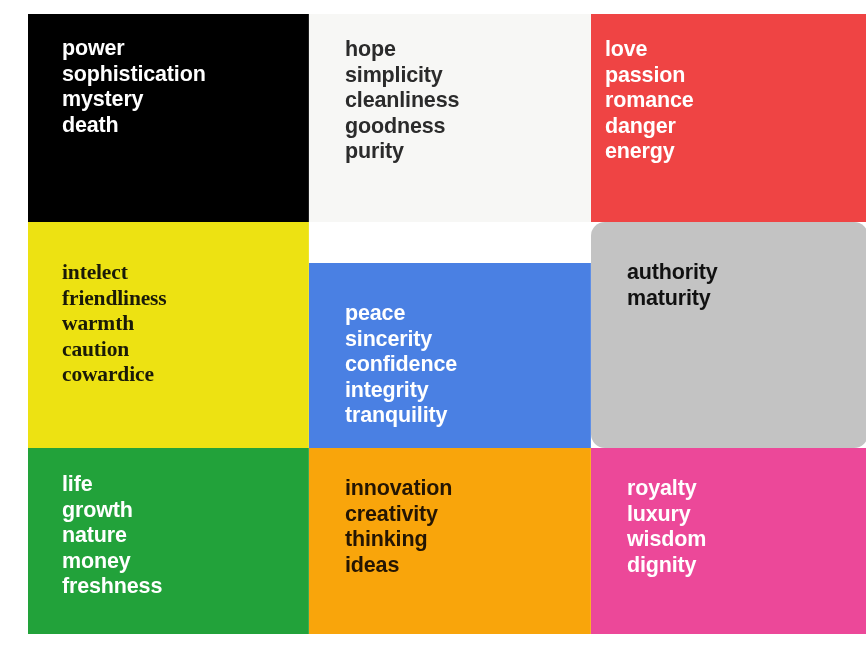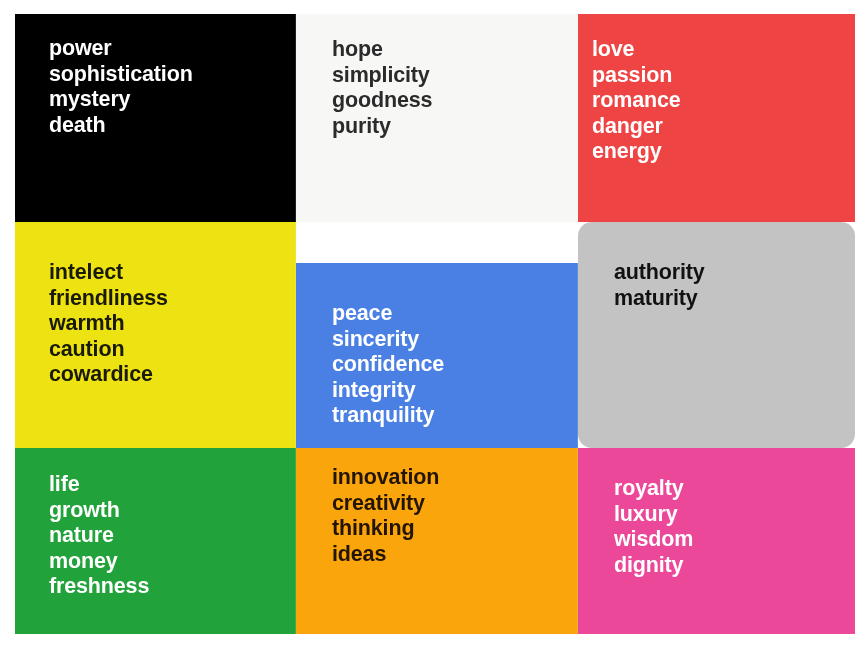--- a/index.html
+++ b/index.html
@@ -10,21 +10,21 @@
   }
   body {
     width: 866px;
     height: 656px;
     overflow: hidden;
     font-family: "Liberation Sans", "DejaVu Sans", sans-serif;
   }
 
   #color-grid {
     position: absolute;
-    left: 15px;
+    left: 28px;
     top: 14px;
     width: 708px;
     height: 620px;
     display: grid;
     grid-template-columns: 281px 282px 277px;
     grid-template-rows: 208px 226px 186px;
     background: #ffffff;
   }
 
   .color-cell {
@@ -48,43 +48,44 @@
     font-size: 21.5px;
     line-height: 25.5px;
     font-weight: bold;
     letter-spacing: -0.15px;
     white-space: nowrap;
   }
 
   
   .cell-white  { padding-top: 23px; padding-left: 36px; }
   .cell-red    { padding-top: 23px; padding-left: 36px; }
-  .cell-yellow { padding-top: 38px; padding-left: 34px; }
+  .cell-yellow { padding-top: 38px; padding-left: 34px; font-family: Liberation Serif, serif; }
   .cell-blue   { padding-top: 38px; padding-left: 36px; margin-top: 41px; }
   .cell-gray   { padding-top: 38px; padding-left: 36px; border-radius: 14px; }
   .cell-green  { padding-top: 24px; padding-left: 34px; }
-  .cell-orange { padding-top: 17px; padding-left: 36px; }
+  .cell-orange { padding-top: 28px; padding-left: 36px; }
   .cell-purple { padding-top: 28px; padding-left: 36px; }
 </style>
 </head>
 <body>
 
 <div id="color-grid" style="background: rgb(255, 255, 255);">
     <div class="color-cell cell-black seam-right" style="background: rgb(0, 0, 0); color: rgb(255, 255, 255);">
       <ul class="word-list">
         <li class="word-item">power</li>
         <li class="word-item">sophistication</li>
         <li class="word-item">mystery</li>
         <li class="word-item">death</li>
       </ul>
     </div>
     <div class="color-cell cell-white seam-right" style="background: rgb(247, 247, 245); color: rgb(43, 43, 43);">
       <ul class="word-list">
         <li class="word-item">hope</li>
         <li class="word-item">simplicity</li>
+        <li class="word-item">cleanliness</li>
         <li class="word-item">goodness</li>
         <li class="word-item">purity</li>
       </ul>
     </div>
     <div class="color-cell cell-red" style="background: #ef4444; color: rgb(255, 255, 255); padding-left: 14px;">
       <ul class="word-list">
         <li class="word-item">love</li>
         <li class="word-item">passion</li>
         <li class="word-item">romance</li>
         <li class="word-item">danger</li>

